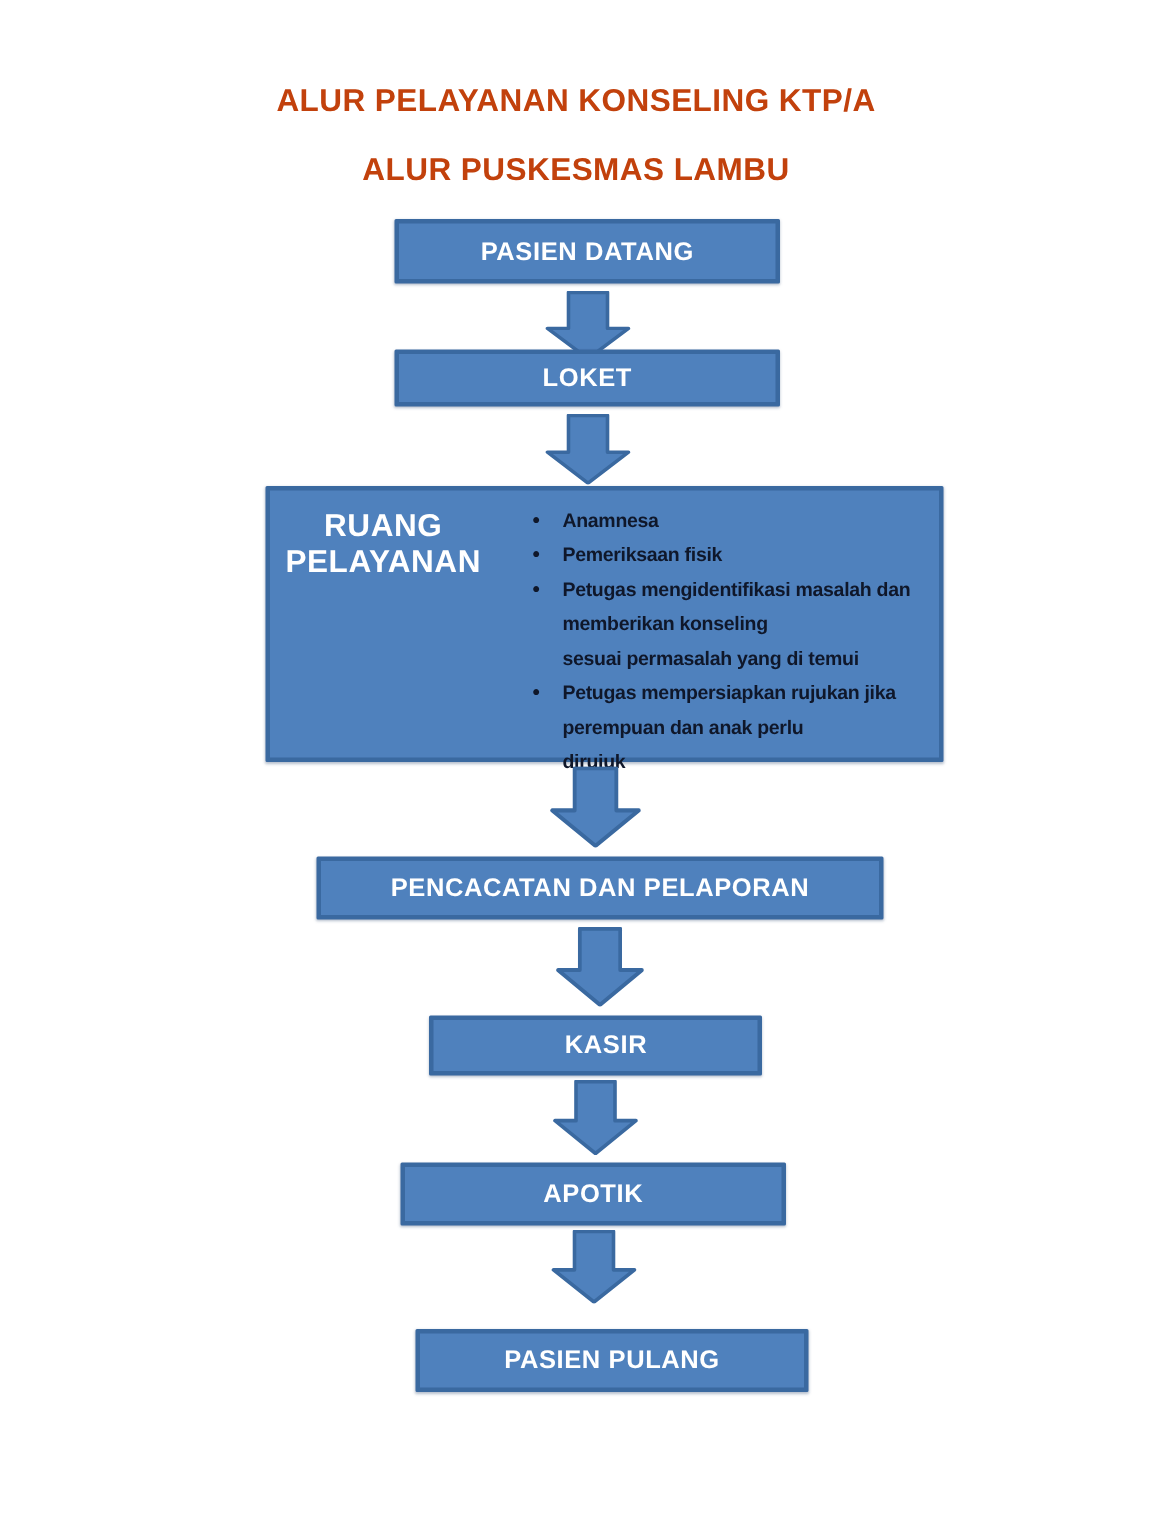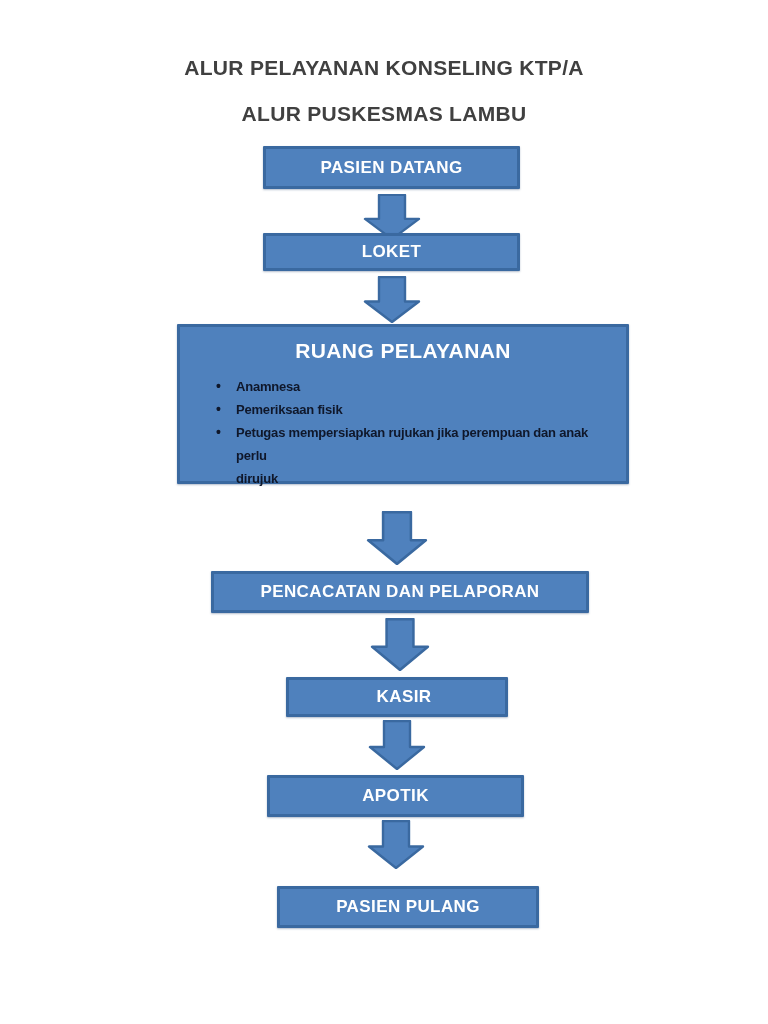--- a/index.html
+++ b/index.html
@@ -9,21 +9,21 @@
     font-family: "Liberation Sans", sans-serif;
     position: relative;
     overflow: hidden;
   }
   .page-title {
     position: absolute; left: 0; width: 768px;
     text-align: center;
     font-weight: bold;
     font-size: 21px;
     letter-spacing: 0.3px;
-    color: #404040;
+    color: #c2410c;
   }
   .title-1 { top: 56px; }
   .title-2 { top: 102px; }
 
   .flow-node {
     position: absolute;
     box-sizing: border-box;
     background: #4f81bd;
     border: 3px solid #3a69a0;
     border-radius: 1px;
@@ -35,22 +35,22 @@
     box-shadow: 0 1px 2px rgba(40,70,110,0.35);
   }
   .flow-node .node-label {
     font-size: 17px;
     letter-spacing: 0.4px;
     white-space: nowrap;
   }
 
   .node-1 { left: 263px; top: 146px; width: 257px; height: 43px; }
   .node-2 { left: 263px; top: 233px; width: 257px; height: 38px; }
-  .node-3 { left: 177px; top: 324px; width: 452px; height: 160px;
-            flex-direction: column; align-items: stretch; justify-content: flex-start;
+  .node-3 { left: 177px; top: 324px; width: 452px; height: 184px;
+            align-items: stretch; justify-content: flex-start;
             padding: 8px 6px 6px 6px; }
   .node-4 { left: 211px; top: 571px; width: 378px; height: 42px; }
   .node-5 { left: 286px; top: 677px; width: 222px; height: 40px; padding-left: 14px; }
   .node-6 { left: 267px; top: 775px; width: 257px; height: 42px; }
   .node-7 { left: 277px; top: 886px; width: 262px; height: 42px; }
 
   .node-3 .node-heading {
     text-align: center;
     font-size: 21px;
     letter-spacing: 0.4px;
@@ -113,20 +113,22 @@
   <svg viewBox="0 0 58 48" preserveAspectRatio="none">
     <polygon points="16,1 42,1 42,26 56,26 29,47 2,26 16,26" fill="#4f81bd" stroke="#3a69a0" stroke-width="2.4" stroke-linejoin="round"></polygon>
   </svg>
 </div>
 
 <div class="flow-node node-3">
   <div class="node-heading">RUANG PELAYANAN</div>
   <ul class="bullet-list">
     <li>Anamnesa</li>
     <li>Pemeriksaan fisik</li>
+    <li>Petugas mengidentifikasi masalah dan memberikan konseling
+sesuai permasalah yang di temui</li>
     <li>Petugas mempersiapkan rujukan jika perempuan dan anak perlu
 dirujuk</li>
   </ul>
 </div>
 
 <div class="flow-arrow arrow-3">
   <svg viewBox="0 0 58 48" preserveAspectRatio="none">
     <polygon points="16,1 42,1 42,26 56,26 29,47 2,26 16,26" fill="#4f81bd" stroke="#3a69a0" stroke-width="2.4" stroke-linejoin="round"></polygon>
   </svg>
 </div>

